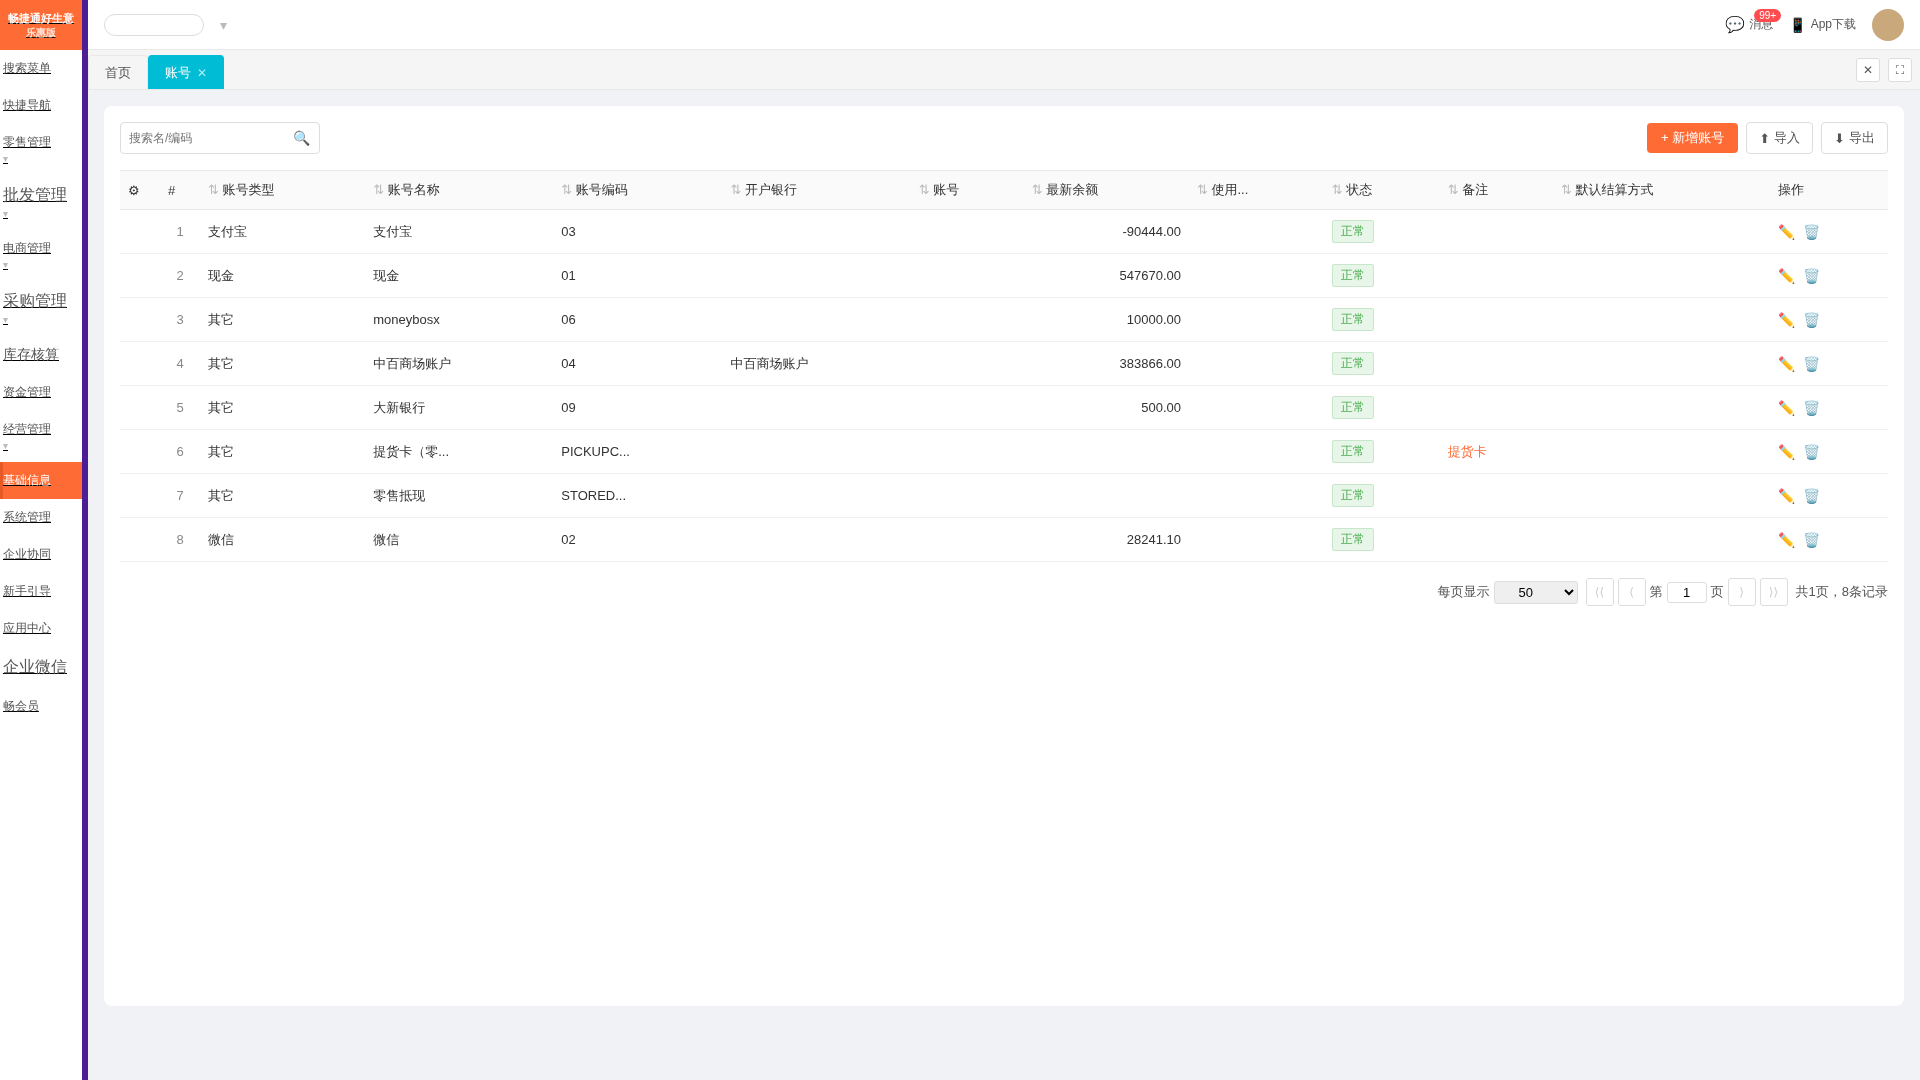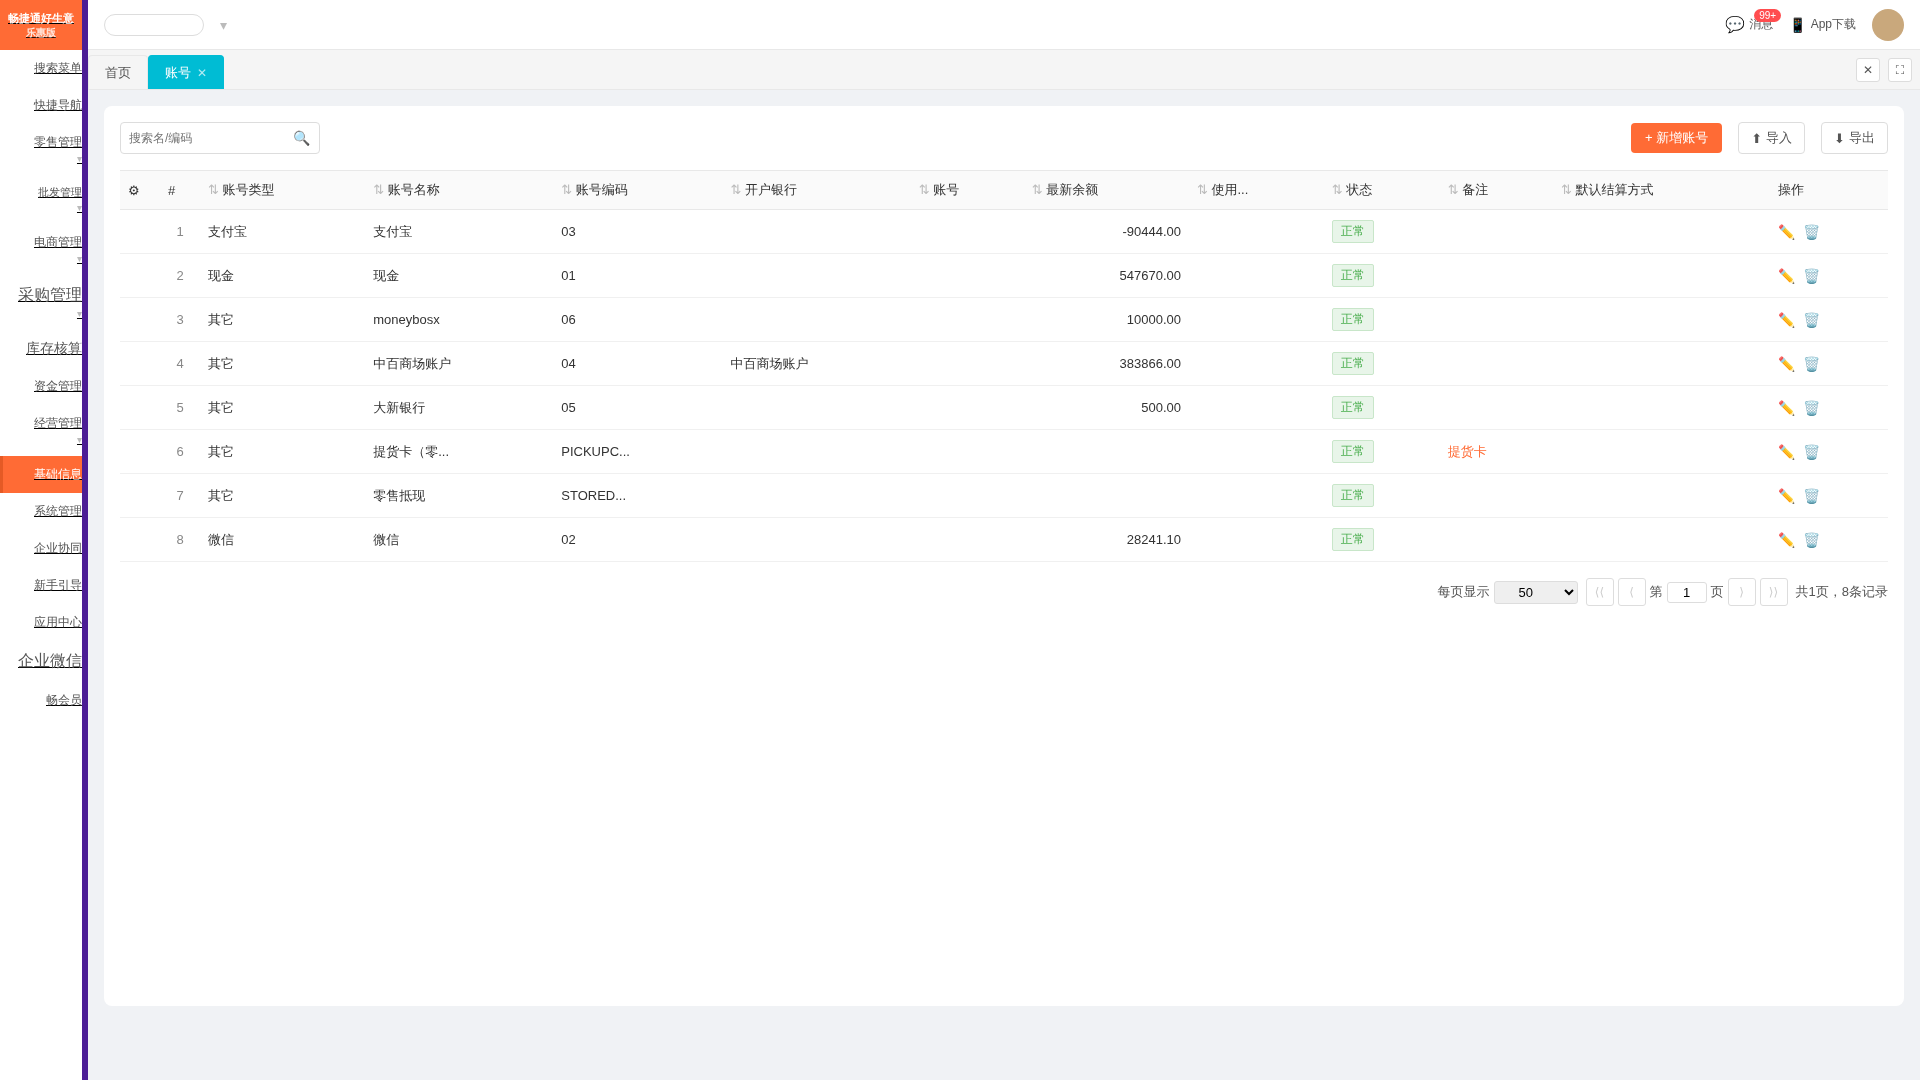--- a/index.html
+++ b/index.html
@@ -23,21 +23,21 @@
       align-items: center;
       justify-content: center;
       color: #fff;
       font-size: 12px;
       font-weight: bold;
       flex-shrink: 0;
     }
     .sidebar-logo-text { font-size: 10px; color: #fff; text-align: center; line-height: 1.3; }
     .sidebar-item {
       padding: 10px 0;
-      text-align: right;
+      text-align: left;
       cursor: pointer;
       color: #555;
       font-size: 12px;
       border-left: 3px solid transparent;
       transition: all 0.2s;
     }
     .sidebar-item.active {
       background: #ff6b35;
       color: #fff;
       border-left-color: #e55a25;
@@ -156,21 +156,21 @@
       height: 32px;
     }
     .search-box input {
       border: none;
       outline: none;
       font-size: 12px;
       color: #999;
       width: 100%;
     }
     .search-icon { color: #bbb; font-size: 14px; }
-    .toolbar-right { display: flex; align-items: center; gap: 16px; }
+    .toolbar-right { display: flex; align-items: center; gap: 8px; }
     .btn-primary {
       background: #ff6b35;
       color: #fff;
       border: none;
       border-radius: 4px;
       padding: 6px 14px;
       cursor: pointer;
       font-size: 13px;
       display: flex;
       align-items: center;
@@ -284,21 +284,21 @@
   </div>
 
   <div id="sidebar-items-container">
       <div class="sidebar-item">
         <div style="font-size:12px;">搜索菜单</div>
       </div>
       <div class="sidebar-item">
         <div style="font-size:12px;">快捷导航</div>
       </div>
       <div class="sidebar-item"><div style="font-size:12px;">零售管理</div><span style="font-size:10px;color:#bbb;">▾</span></div>
-      <div class="sidebar-item"><div style="font-size:11px;">批发管理</div><span style="font-size:10px;color:#bbb;">▾</span></div>
+      <div class="sidebar-item"><div style="font-size:16px;">批发管理</div><span style="font-size:10px;color:#bbb;">▾</span></div>
       <div class="sidebar-item"><div style="font-size:12px;">电商管理</div><span style="font-size:10px;color:#bbb;">▾</span></div>
       <div class="sidebar-item"><div style="font-size:16px;">采购管理</div><span style="font-size:10px;color:#bbb;">▾</span></div>
       <div class="sidebar-item">
         <div style="font-size:14px;">库存核算</div>
       </div>
       <div class="sidebar-item">
         <div style="font-size:12px;">资金管理</div>
       </div>
       <div class="sidebar-item"><div style="font-size:12px;">经营管理</div><span style="font-size:10px;color:#bbb;">▾</span></div>
       <div class="sidebar-item active">
@@ -482,21 +482,21 @@
         <span class="action-icon" title="编辑">✏️</span>
         <span class="action-icon" title="删除">🗑️</span>
       </div>
     </td>
   </tr>
             <tr>
     <td></td>
     <td style="text-align:center;color:#888;">5</td>
     <td>其它</td>
     <td>大新银行</td>
-    <td>05</td>
+    <td>09</td>
     <td></td>
     <td></td>
     <td style="text-align:right;">500.00</td>
     <td></td>
     <td><span class="status-badge">正常</span></td>
     <td style="color:#ff6b35;"></td>
     <td></td>
     <td>
       <div class="action-icons">
         <span class="action-icon" title="编辑">✏️</span>

